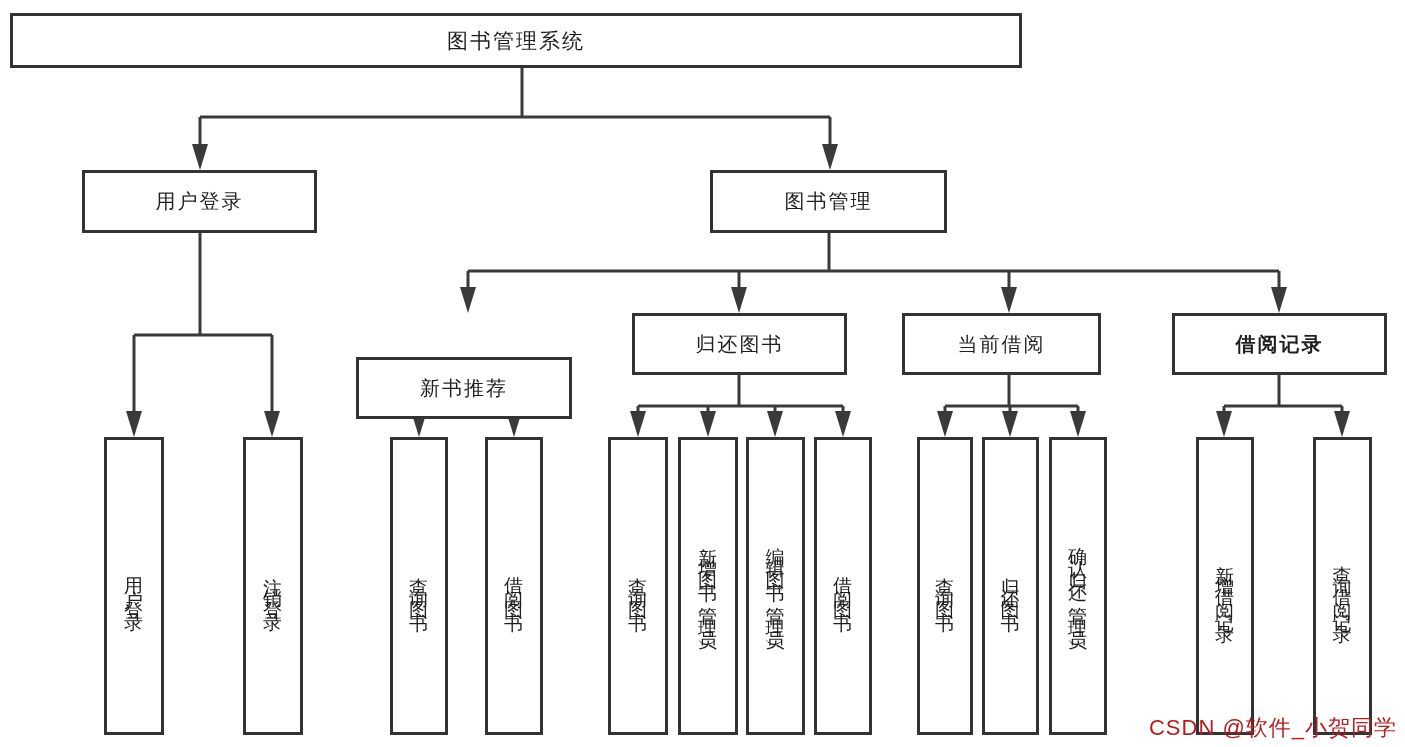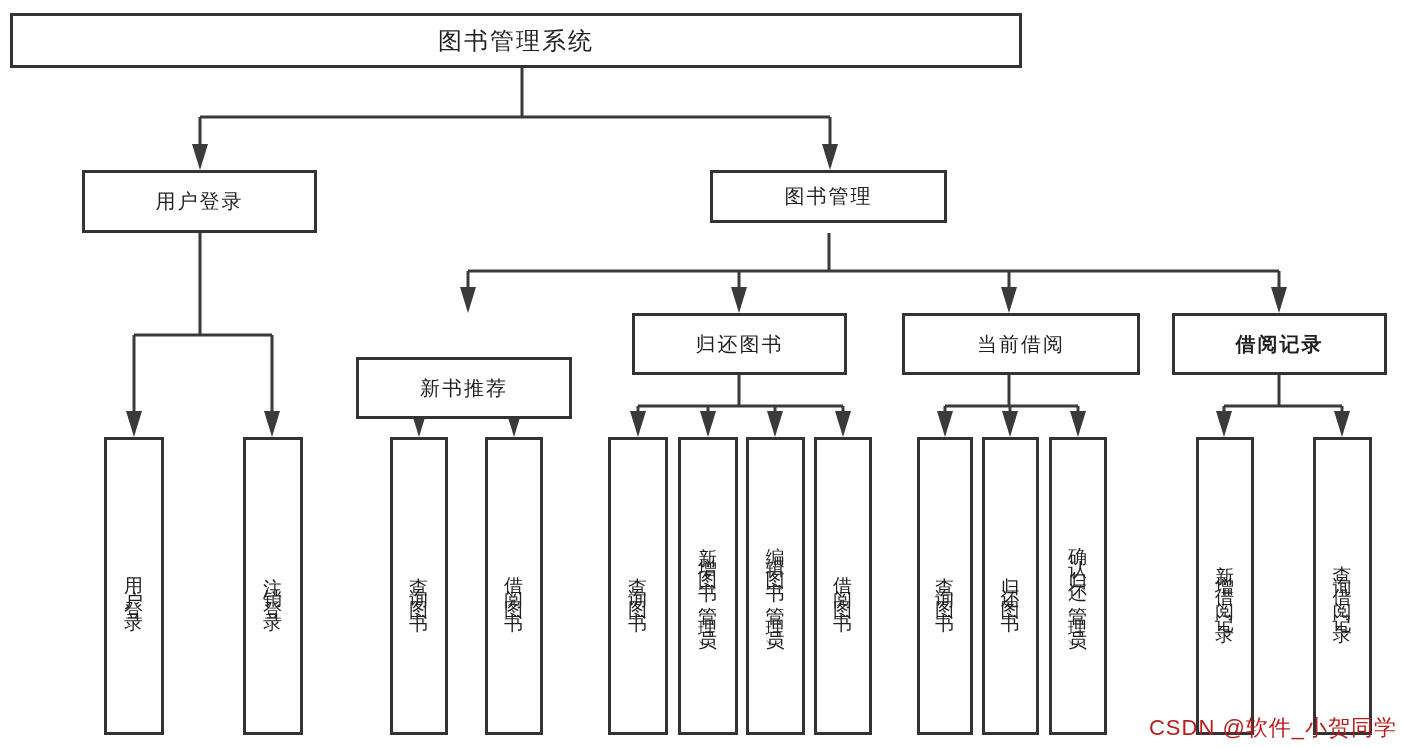--- a/index.html
+++ b/index.html
@@ -27,21 +27,21 @@
     justify-content: center;
     color: #1f1f1f;
     z-index: 1;
   }
   .node.h span {
     font-size: 20px;
     letter-spacing: 2px;
     white-space: nowrap;
   }
   .node.root span {
-    font-size: 24px;
+    font-size: 21px;
     letter-spacing: 2px;
   }
   .node.v span {
     writing-mode: vertical-rl;
     text-orientation: mixed;
     font-size: 19px;
     line-height: 1;
     letter-spacing: 12px;
   }
   #watermark {
@@ -91,31 +91,31 @@
     </g>
   </svg>
 
   <div class="node h root" style="left:10px; top:13px; width:1012px; height:55px;">
     <span>图书管理系统</span>
   </div>
 
   <div class="node h" style="left:82px; top:170px; width:235px; height:63px;">
     <span>用户登录</span>
   </div>
-  <div class="node h" style="left:710px; top:170px; width:237px; height:53px;">
+  <div class="node h" style="left:710px; top:170px; width:237px; height:63px;">
     <span>图书管理</span>
   </div>
 
   <div class="node h" style="left:356px; top:313px; width:216px; height:62px;margin-top:44px;">
     <span>新书推荐</span>
   </div>
   <div class="node h" style="left:632px; top:313px; width:215px; height:62px;">
     <span>归还图书</span>
   </div>
-  <div class="node h" style="left:902px; top:313px; width:238px; height:62px;">
+  <div class="node h" style="left:902px; top:313px; width:199px; height:62px;">
     <span>当前借阅</span>
   </div>
   <div class="node h" style="left:1172px; top:313px; width:215px; height:62px;font-weight:bold;">
     <span>借阅记录</span>
   </div>
 
   <div class="node v" style="left:104px; top:437px; width:60px; height:298px;">
     <span>用户登录</span>
   </div>
   <div class="node v" style="left:243px; top:437px; width:60px; height:298px;">

